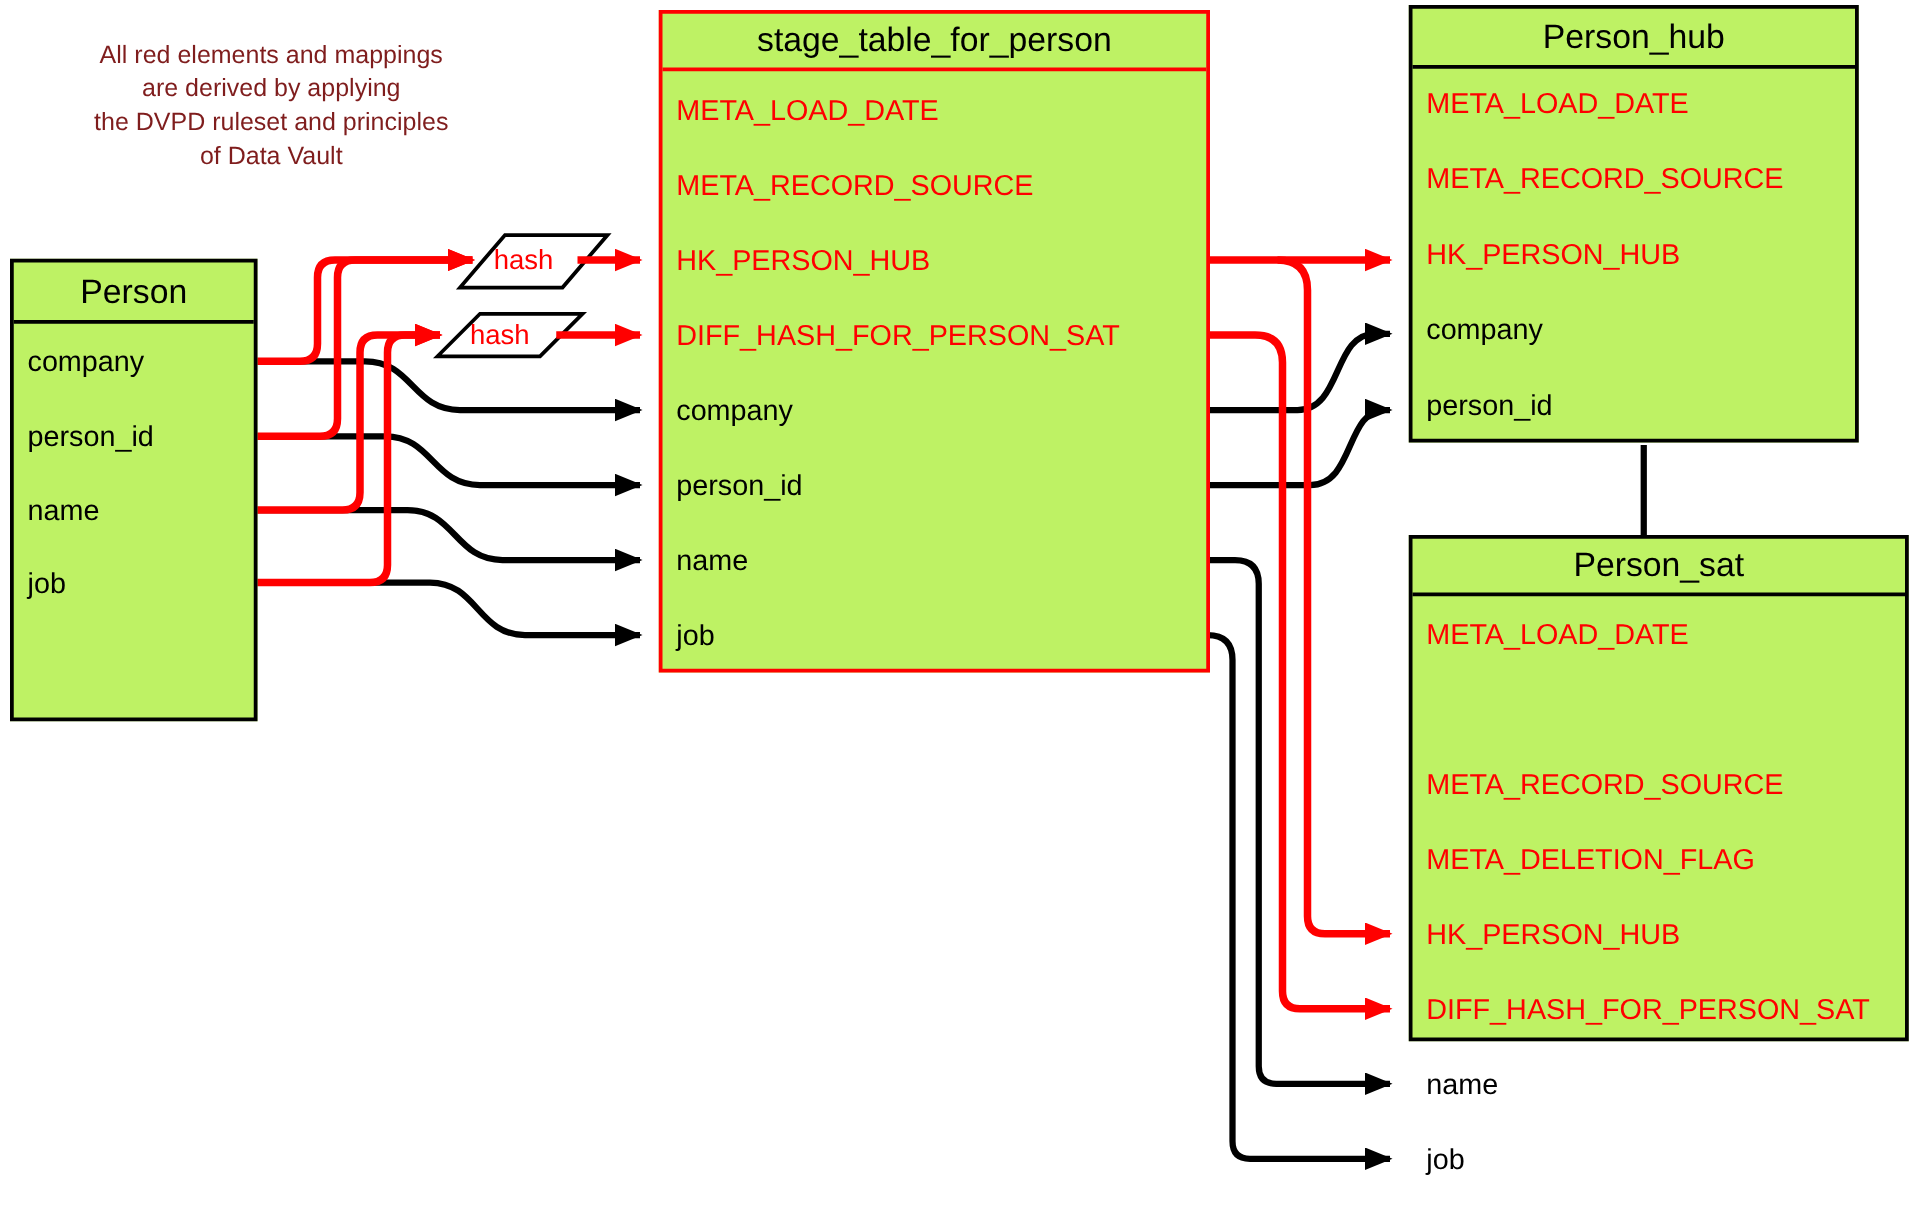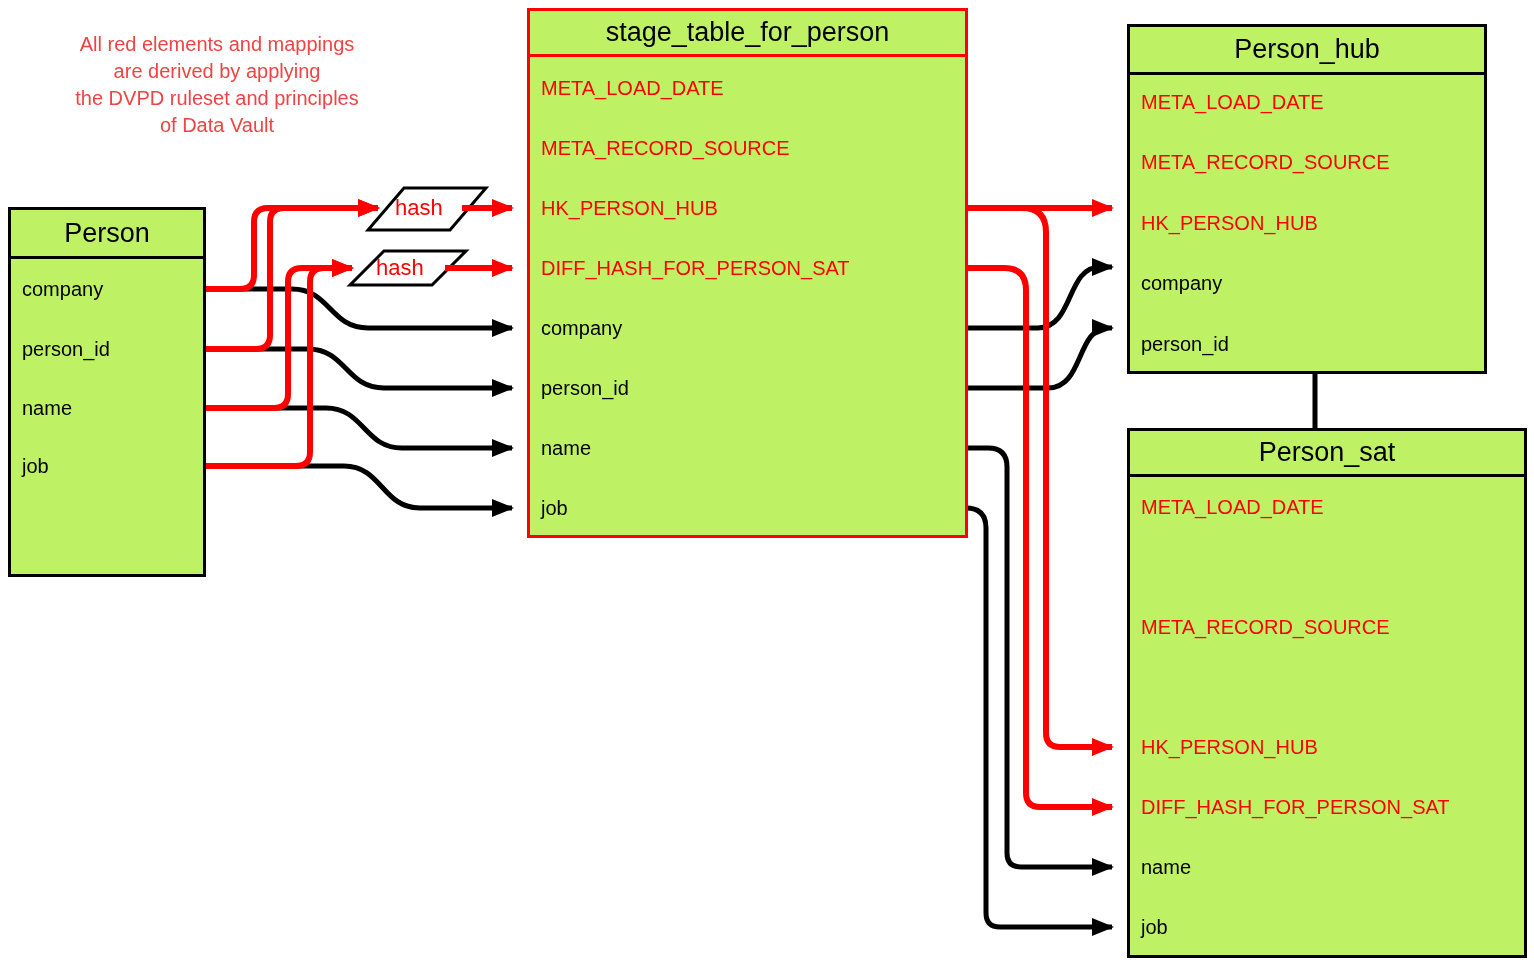--- a/index.html
+++ b/index.html
@@ -10,30 +10,30 @@
   #wires{position:absolute;left:0;top:0;width:1534px;height:972px;}
   .tbl{position:absolute;background:#bef264;border:3px solid #000000;box-sizing:border-box;}
   .tbl.red{border-color:#ff0000;}
   .tbl-title{
     position:absolute;left:0;right:0;top:0;text-align:center;
     font-size:27px;color:#000000;border-bottom:3px solid #000000;
   }
   .tbl.red .tbl-title{border-bottom-color:#ff0000;}
   .fld{
     position:absolute;left:11px;right:4px;height:28px;line-height:28px;
-    font-size:20px;color:#000000;white-space:nowrap;
+    font-size:23px;color:#000000;white-space:nowrap;
   }
   .fld.derived{color:#ff0000;}
   .hash-label{
     position:absolute;width:64px;height:28px;line-height:28px;
     font-size:22px;color:#ff0000;
   }
   #note{
     position:absolute;left:26px;top:31px;width:382px;text-align:center;
-    font-size:20px;line-height:27px;color:#ef4444;white-space:pre-line;
+    font-size:20px;line-height:27px;color:#7f1d1d;white-space:pre-line;
   }
 </style>
 </head>
 <body>
 
 <div id="canvas">
 
   <svg id="wires" width="1534" height="972" viewBox="0 0 1534 972" xmlns="http://www.w3.org/2000/svg">
     <defs>
       <marker id="arr-black" markerUnits="userSpaceOnUse" markerWidth="24" markerHeight="20" refX="20" refY="9" orient="auto">
@@ -92,33 +92,34 @@
     <div class="fld derived" style="top:63px;">META_LOAD_DATE</div>
     <div class="fld derived" style="top:123px;">META_RECORD_SOURCE</div>
     <div class="fld derived" style="top:183px;">HK_PERSON_HUB</div>
     <div class="fld derived" style="top:243px;">DIFF_HASH_FOR_PERSON_SAT</div>
     <div class="fld" style="top:303px;">company</div>
     <div class="fld" style="top:363px;">person_id</div>
     <div class="fld" style="top:423px;">name</div>
     <div class="fld" style="top:483px;">job</div>
   </div>
 
-  <div class="tbl" style="left:1127px;top:24px;width:360px;height:350px;">
+  <div class="tbl" style="left:1127px;top:4px;width:360px;height:350px;">
     <div class="tbl-title" style="height:45px;line-height:45px;">Person_hub</div>
     <div class="fld derived" style="top:61px;">META_LOAD_DATE</div>
     <div class="fld derived" style="top:121px;">META_RECORD_SOURCE</div>
     <div class="fld derived" style="top:182px;">HK_PERSON_HUB</div>
     <div class="fld" style="top:242px;">company</div>
     <div class="fld" style="top:303px;">person_id</div>
   </div>
 
-  <div class="tbl" style="left:1127px;top:428px;width:400px;height:530px;">
+  <div class="tbl" style="left:1127px;top:428px;width:400px;height:405px;">
     <div class="tbl-title" style="height:43px;line-height:43px;">Person_sat</div>
     <div class="fld derived" style="top:62px;">META_LOAD_DATE</div>
     <div class="fld derived" style="top:182px;">META_RECORD_SOURCE</div>
+    <div class="fld derived" style="top:242px;">META_DELETION_FLAG</div>
     <div class="fld derived" style="top:302px;">HK_PERSON_HUB</div>
     <div class="fld derived" style="top:362px;">DIFF_HASH_FOR_PERSON_SAT</div>
     <div class="fld" style="top:422px;">name</div>
     <div class="fld" style="top:482px;">job</div>
   </div>
 
   <div class="hash-label" style="left:395px;top:194px;">hash</div>
   <div class="hash-label" style="left:376px;top:254px;">hash</div>
 
 </div>

